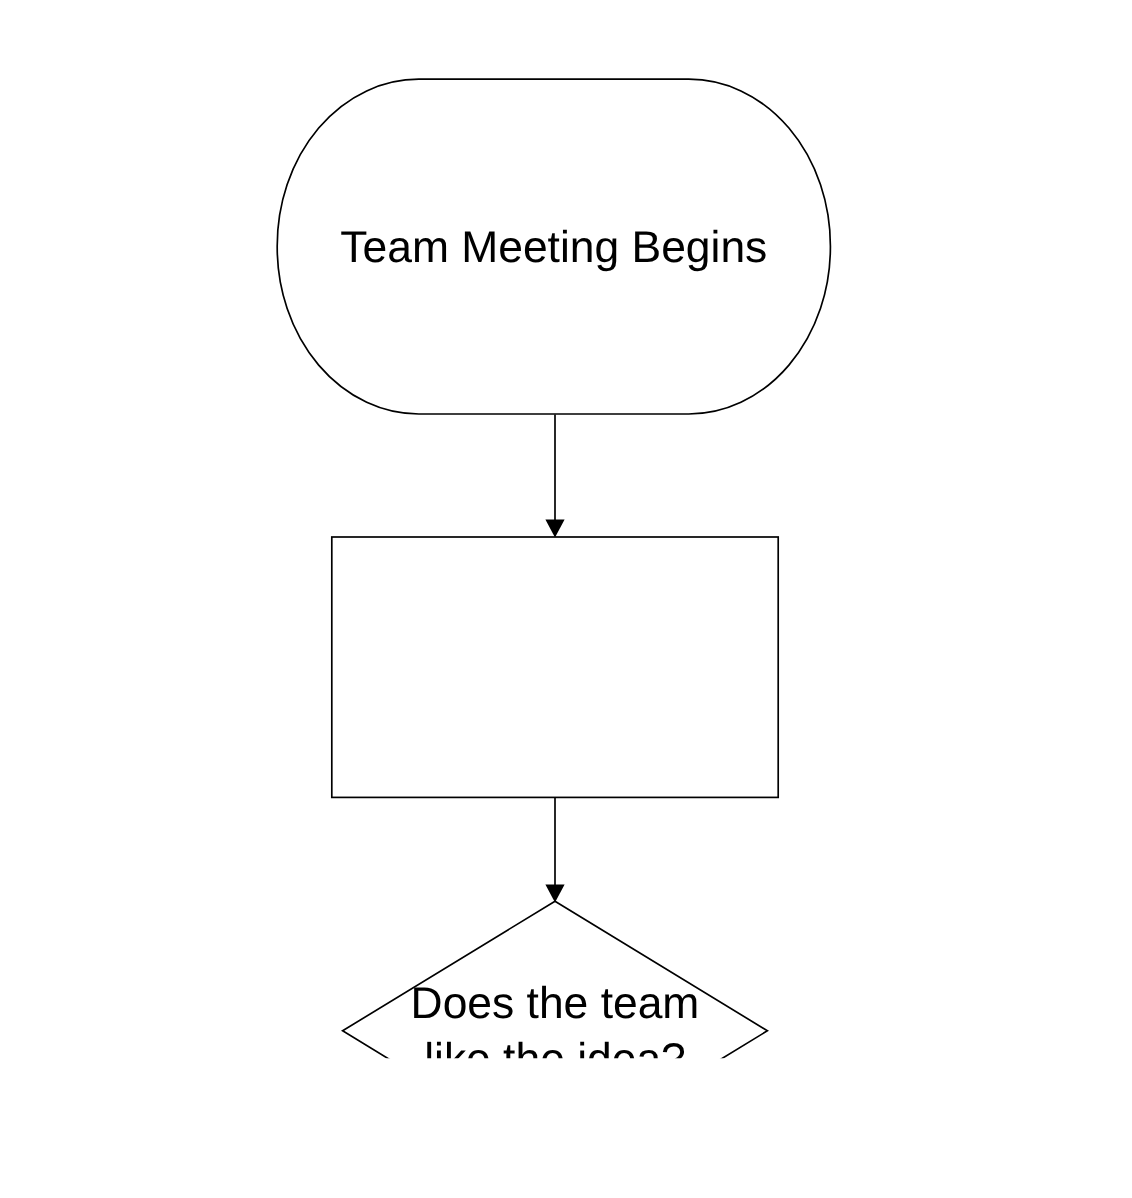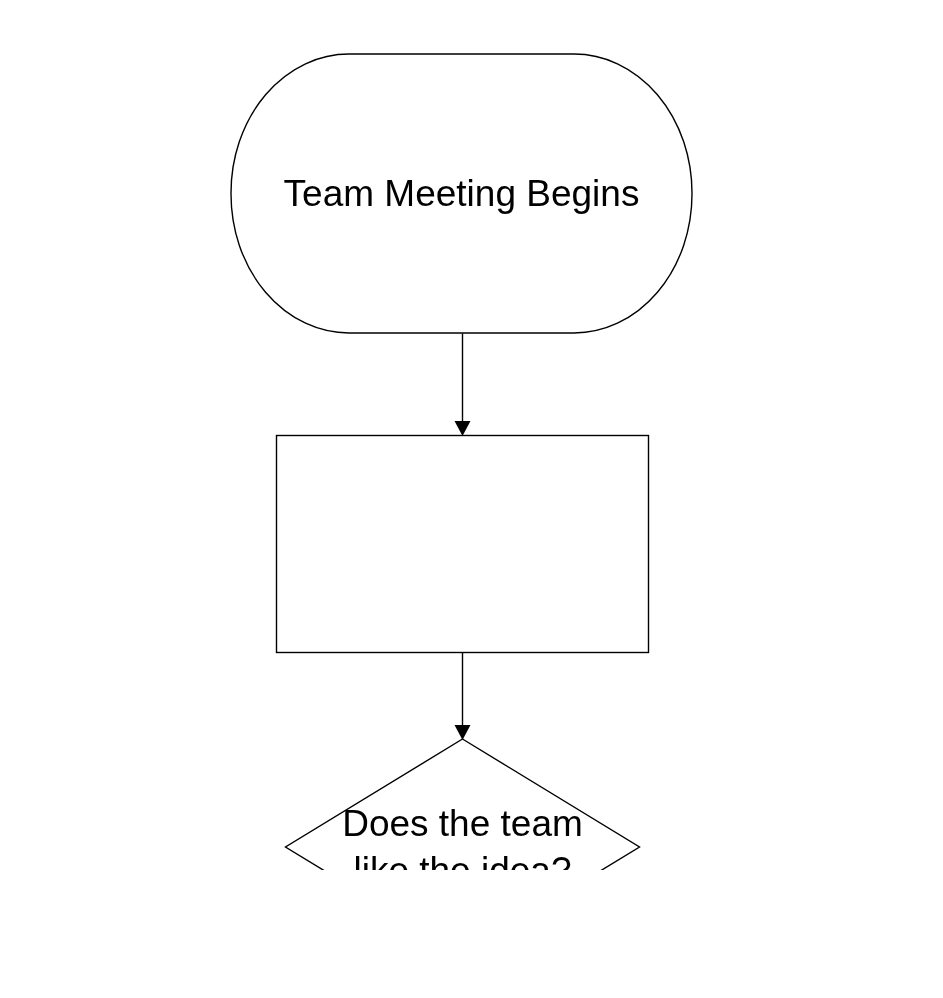--- a/index.html
+++ b/index.html
@@ -7,20 +7,21 @@
     padding: 0;
     background: #ffffff;
   }
   .canvas {
     position: relative;
     width: 943px;
     height: 870px;
     background: #ffffff;
     font-family: "Liberation Sans", sans-serif;
     overflow: hidden;
+    margin-top: 12px;
   }
   .diagram-svg {
     position: absolute;
     left: 0;
     top: 0;
   }
   .node-label {
     position: absolute;
     display: flex;
     align-items: center;

